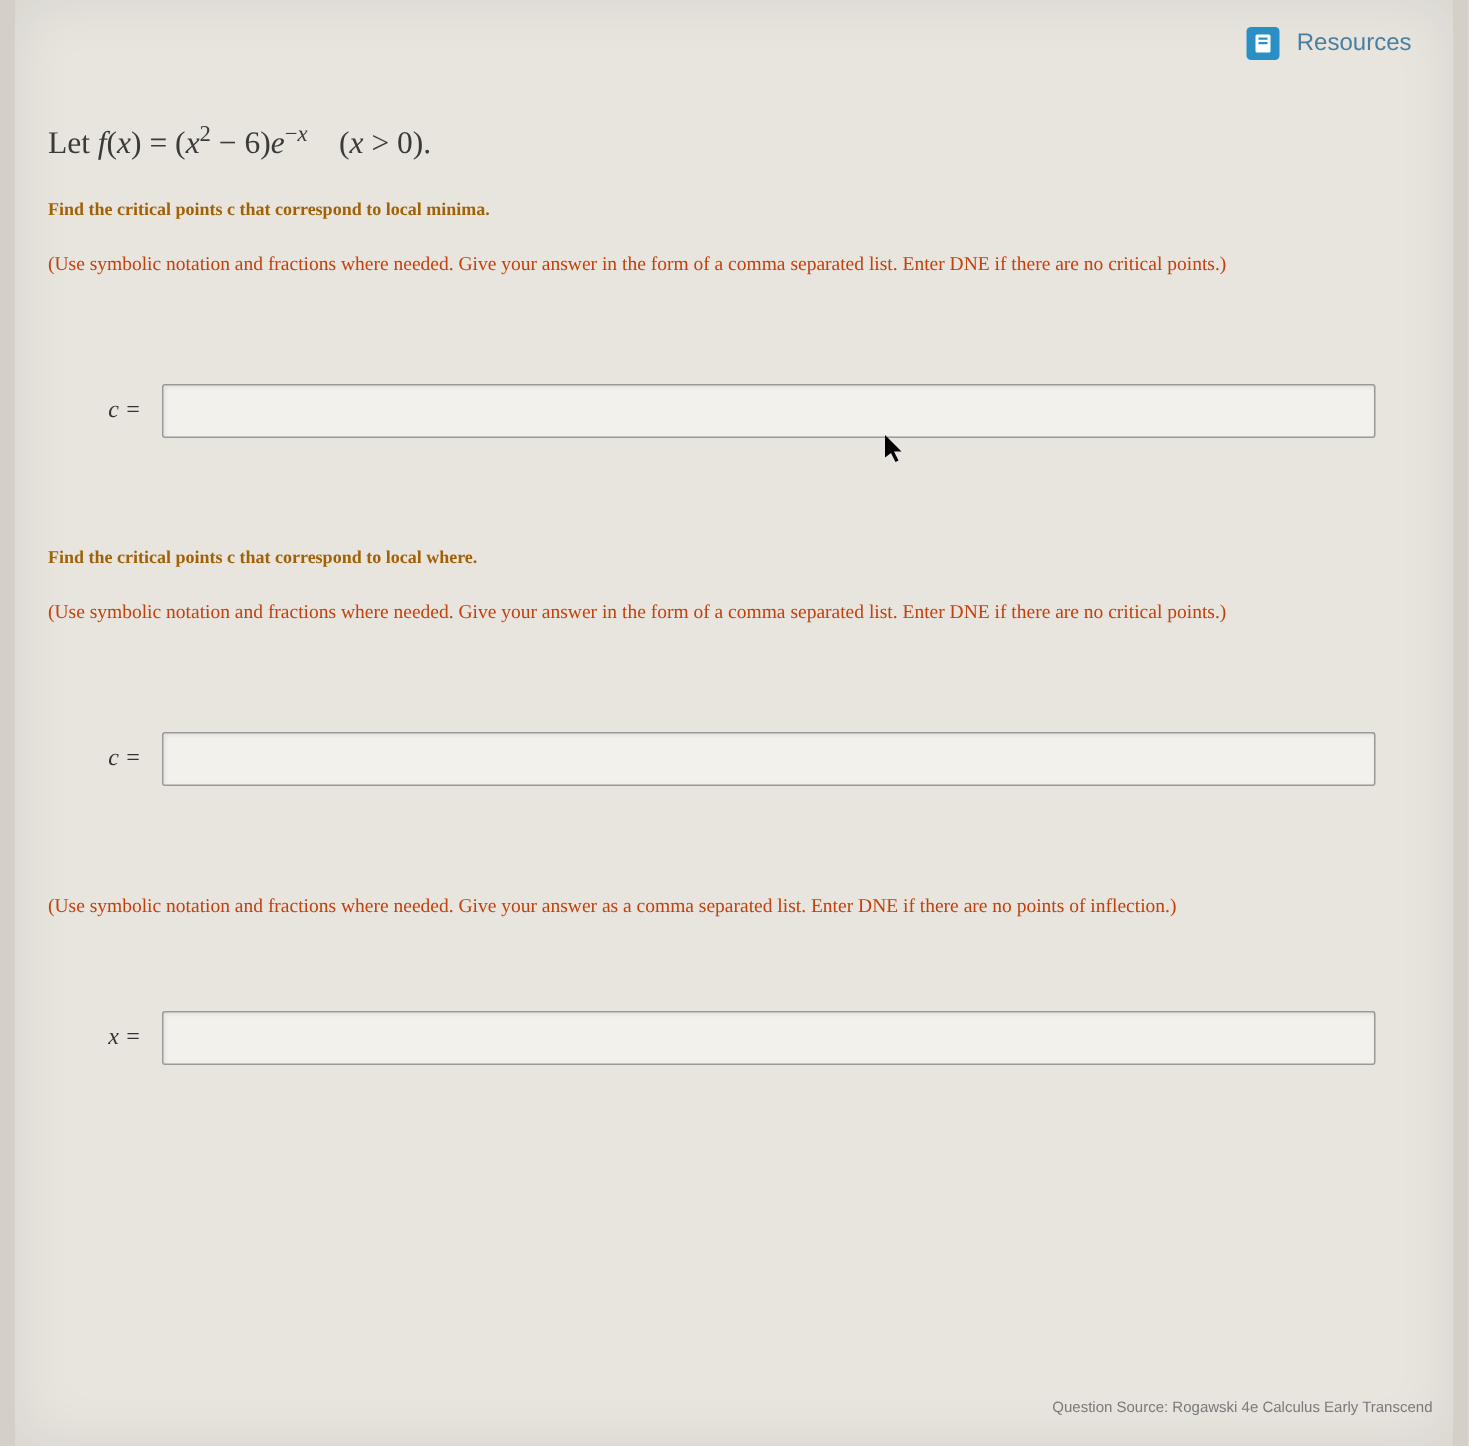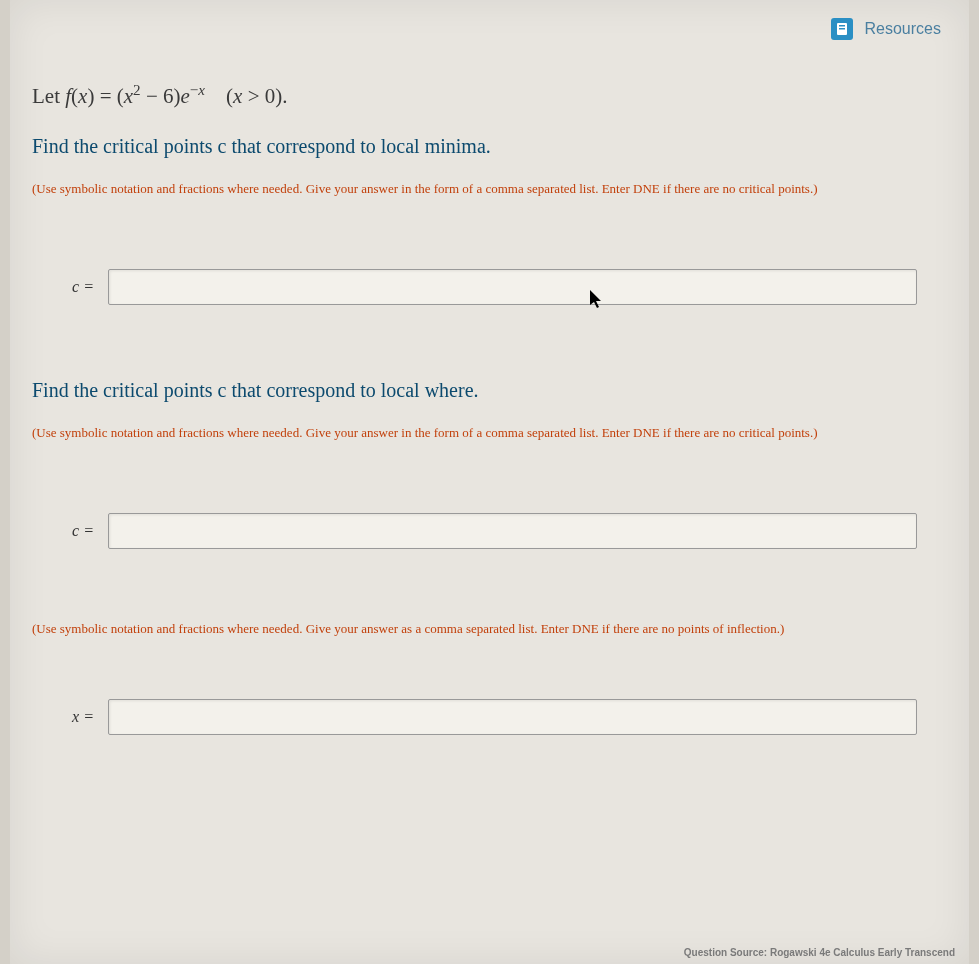--- a/index.html
+++ b/index.html
@@ -46,24 +46,25 @@
     padding: 30px 22px 10px 22px;
     color: #3a3a3a;
   }
   .equation {
     font-size: 21px;
     margin-bottom: 22px;
     font-style: normal;
   }
   .equation .it { font-style: italic; }
   .prompt-line {
-    font-size: 20px;
+    font-size: 12px;
     margin-bottom: 18px;
     line-height: 1.5;
-    color: #0c4a6e;
+    color: #a16207;
+    font-weight: bold;
   }
   .hint-line {
     font-size: 13px;
     line-height: 1.55;
     color: #c2410c;
     margin-bottom: 70px;
   }
   .answer-row {
     display: flex;
     align-items: center;
@@ -92,26 +93,25 @@
   .cursor {
     position: absolute;
     top: 290px;
     left: 580px;
     font-size: 18px;
     color: #000;
     pointer-events: none;
   }
   .source-line {
     position: absolute;
-    bottom: 6px;
+    bottom: 20px;
     right: 14px;
     font-size: 10px;
     color: #7a7a7a;
     font-family: Arial, sans-serif;
-    font-weight: bold;
   }
   sup { font-size: 0.72em; vertical-align: super; }
 </style>
 </head>
 <body>
 
 <div class="page">
 
   <div class="header">
     <span class="resources-icon">

